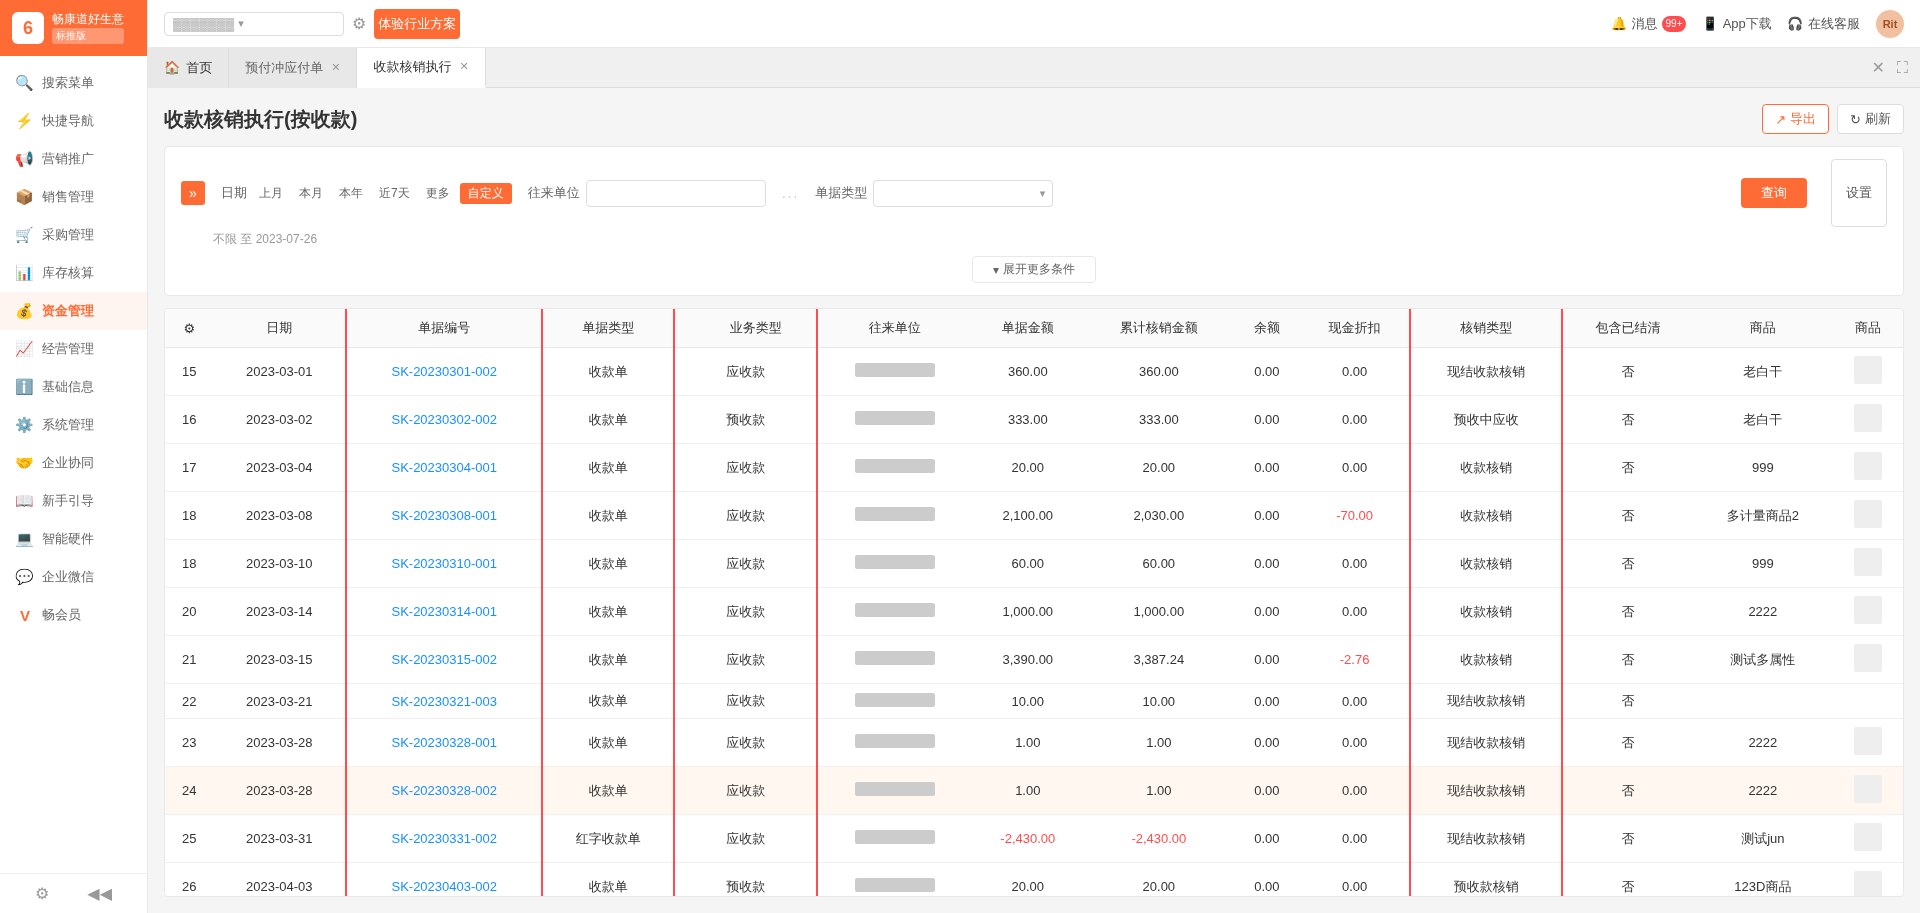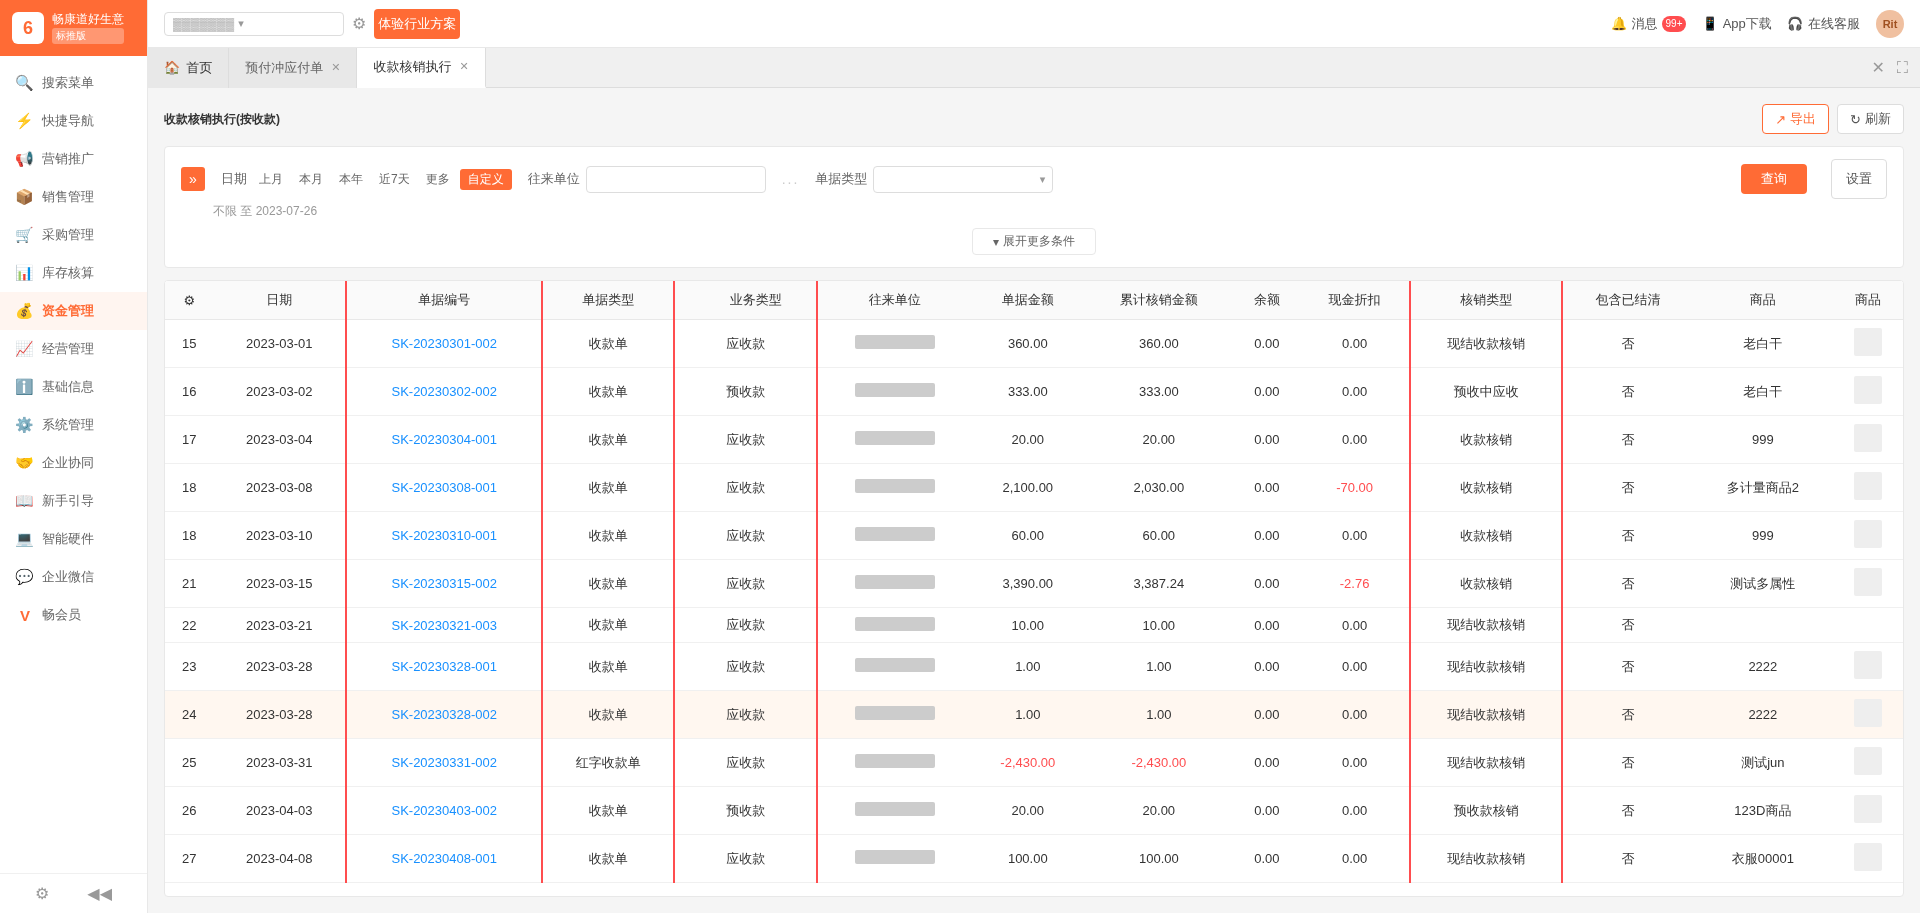--- a/index.html
+++ b/index.html
@@ -41,41 +41,41 @@
     .tab-home { color: #333; }
     .tab-close { color: #999; font-size: 11px; margin-left: 2px; }
     .tab-actions { margin-left: auto; display: flex; align-items: center; padding: 0 8px; gap: 4px; }
     .tab-action-btn { color: #999; cursor: pointer; font-size: 16px; padding: 4px; }
 
     
     .page-content { flex: 1; overflow: hidden; display: flex; flex-direction: column; background: #f5f5f5; padding: 16px; gap: 12px; }
 
     
     .page-header { display: flex; align-items: center; justify-content: space-between; }
-    .page-title { font-size: 12px; font-weight: bold; color: #333; }
+    .page-title { font-size: 20px; font-weight: bold; color: #333; }
     .page-header-actions { display: flex; gap: 8px; }
     .btn-export { border: 1px solid #ff6b35; color: #ff6b35; background: #fff; border-radius: 4px; padding: 5px 12px; cursor: pointer; font-size: 13px; display: flex; align-items: center; gap: 4px; }
     .btn-refresh { border: 1px solid #ddd; color: #555; background: #fff; border-radius: 4px; padding: 5px 12px; cursor: pointer; font-size: 13px; display: flex; align-items: center; gap: 4px; }
 
     
     .filter-bar { background: #fff; border-radius: 4px; padding: 12px 16px; border: 1px solid #e8e8e8; }
     .filter-row { display: flex; align-items: center; gap: 16px; }
     .filter-expand-btn { width: 24px; height: 24px; background: #ff6b35; border-radius: 3px; display: flex; align-items: center; justify-content: center; cursor: pointer; color: #fff; font-size: 14px; flex-shrink: 0; }
     .filter-item { display: flex; align-items: center; gap: 6px; }
     .filter-label { color: #666; font-size: 13px; white-space: nowrap; }
     .filter-date-group { display: flex; align-items: center; gap: 4px; flex-wrap: wrap; }
     .filter-date-btn { border: none; background: none; color: #666; cursor: pointer; font-size: 12px; padding: 2px 6px; }
     .filter-date-custom { background: #ff6b35; color: #fff; border: none; border-radius: 3px; padding: 2px 8px; font-size: 12px; cursor: pointer; }
     .filter-select { border: 1px solid #ddd; border-radius: 4px; padding: 5px 28px 5px 8px; font-size: 13px; background: #fff; min-width: 180px; appearance: none; -webkit-appearance: none; cursor: pointer; }
     .filter-input { border: 1px solid #ddd; border-radius: 4px; padding: 5px 8px; font-size: 13px; width: 100%; }
     .filter-dots { color: #ccc; letter-spacing: 2px; font-size: 14px; }
     .filter-select-wrap { position: relative; }
     .filter-select-wrap::after { content: '▾'; position: absolute; right: 8px; top: 50%; transform: translateY(-50%); color: #999; pointer-events: none; font-size: 11px; }
     .btn-query { background: #ff6b35; color: #fff; border: none; border-radius: 4px; padding: 6px 20px; cursor: pointer; font-size: 13px; margin-left: auto; }
-    .btn-settings { border: 1px solid #ddd; color: #555; background: #fff; border-radius: 4px; padding: 10px 14px; cursor: pointer; font-size: 13px; margin-left: 8px; }
+    .btn-settings { border: 1px solid #ddd; color: #555; background: #fff; border-radius: 4px; padding: 24px 14px; cursor: pointer; font-size: 13px; margin-left: 8px; }
 
     
     .filter-expand-row { display: flex; align-items: center; justify-content: center; margin-top: 8px; }
     .expand-more-btn { border: 1px solid #e8e8e8; background: #fff; color: #666; border-radius: 4px; padding: 4px 20px; cursor: pointer; font-size: 12px; display: flex; align-items: center; gap: 4px; }
 
     
     .table-container { flex: 1; background: #fff; border-radius: 4px; border: 1px solid #e8e8e8; overflow: auto; }
     table { width: 100%; border-collapse: collapse; font-size: 13px; }
     thead tr { background: #fafafa; }
     th { padding: 10px 8px; text-align: center; color: #333; font-weight: 500; border-bottom: 1px solid #e8e8e8; white-space: nowrap; position: sticky; top: 0; background: #fafafa; z-index: 1; }
@@ -398,20 +398,40 @@
     <td>0.00</td>
     <td>0.00</td>
     <td style="border-left:2px solid #ff4d4f;border-right:2px solid #ff4d4f;">收款核销</td>
     <td>否</td>
     <td>999</td>
     <td>
       <div style="width:28px;height:28px;background:#eee;border-radius:2px;display:inline-block;"></div>
     </td>
   </tr>
             <tr>
+    <td>20</td>
+    <td>2023-03-14</td>
+    <td style="border-left:2px solid #ff4d4f;border-right:2px solid #ff4d4f;">
+      <a class="link-text">SK-20230314-001</a>
+    </td>
+    <td>收款单</td>
+    <td style="border-left:2px solid #ff4d4f;border-right:2px solid #ff4d4f;">应收款</td>
+    <td><span class="masked" style="background:#ccc;color:transparent;border-radius:2px;display:inline-block;width:80px;height:14px;"></span></td>
+    <td>1,000.00</td>
+    <td>1,000.00</td>
+    <td>0.00</td>
+    <td>0.00</td>
+    <td style="border-left:2px solid #ff4d4f;border-right:2px solid #ff4d4f;">收款核销</td>
+    <td>否</td>
+    <td>2222</td>
+    <td>
+      <div style="width:28px;height:28px;background:#eee;border-radius:2px;display:inline-block;"></div>
+    </td>
+  </tr>
+            <tr>
     <td>21</td>
     <td>2023-03-15</td>
     <td style="border-left:2px solid #ff4d4f;border-right:2px solid #ff4d4f;">
       <a class="link-text">SK-20230315-002</a>
     </td>
     <td>收款单</td>
     <td style="border-left:2px solid #ff4d4f;border-right:2px solid #ff4d4f;">应收款</td>
     <td><span class="masked" style="background:#ccc;color:transparent;border-radius:2px;display:inline-block;width:80px;height:14px;"></span></td>
     <td>3,390.00</td>
     <td>3,387.24</td>

